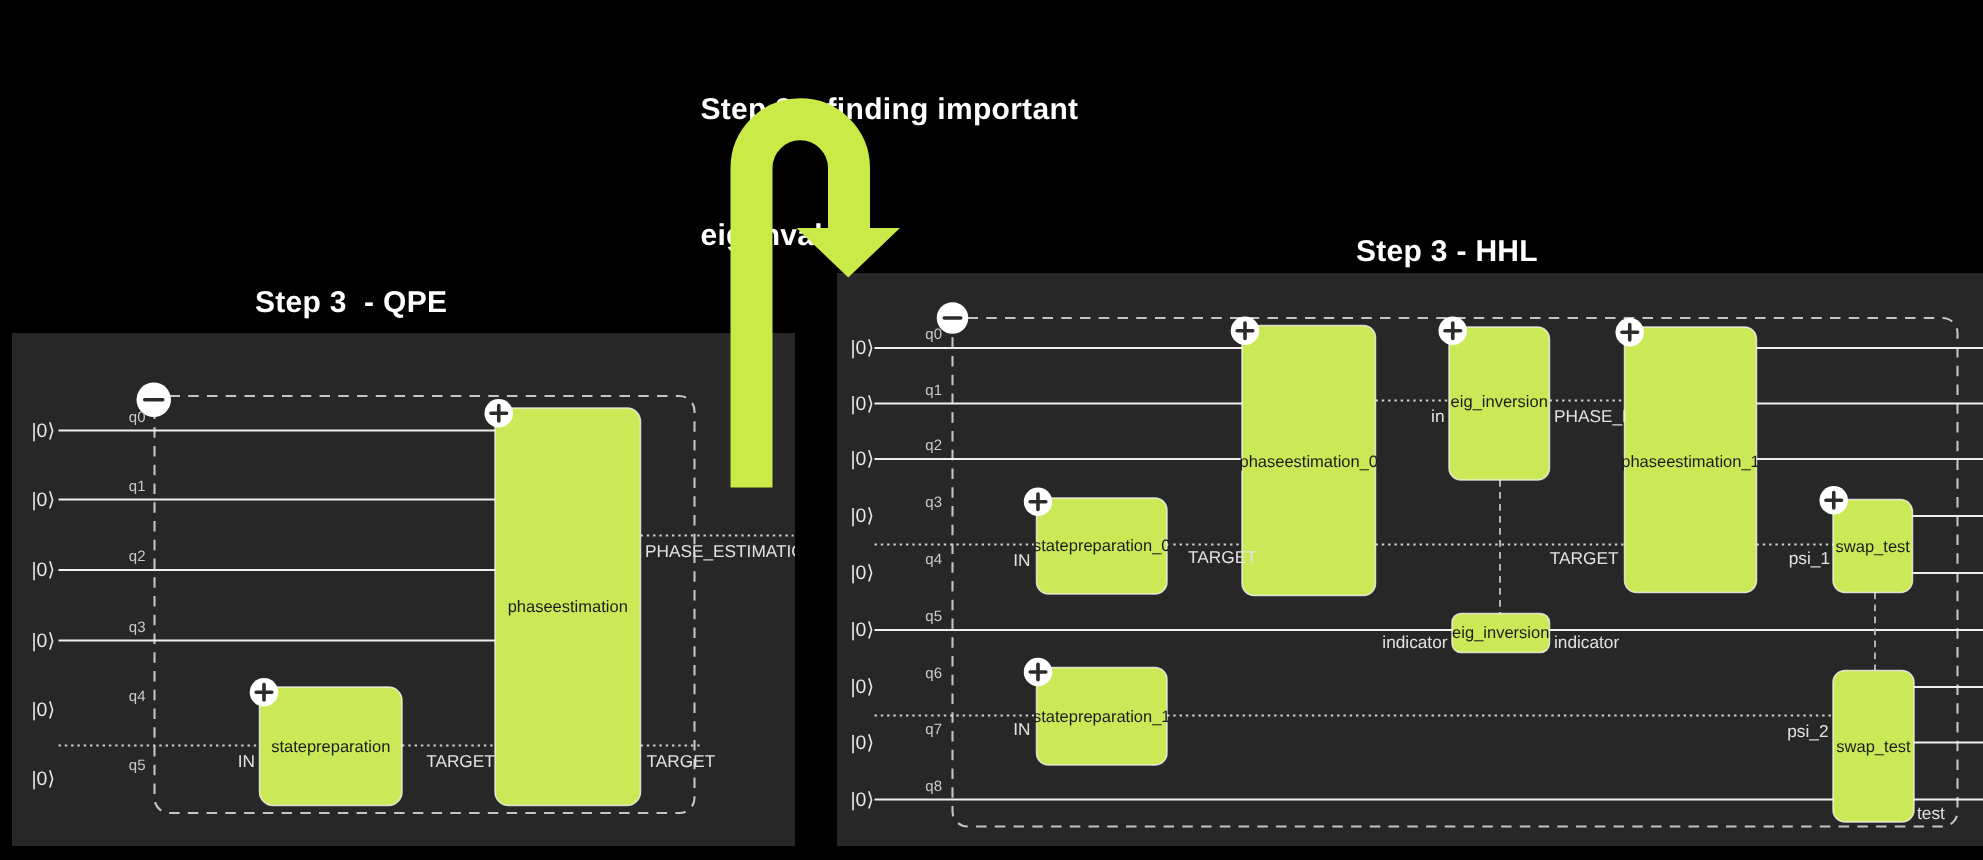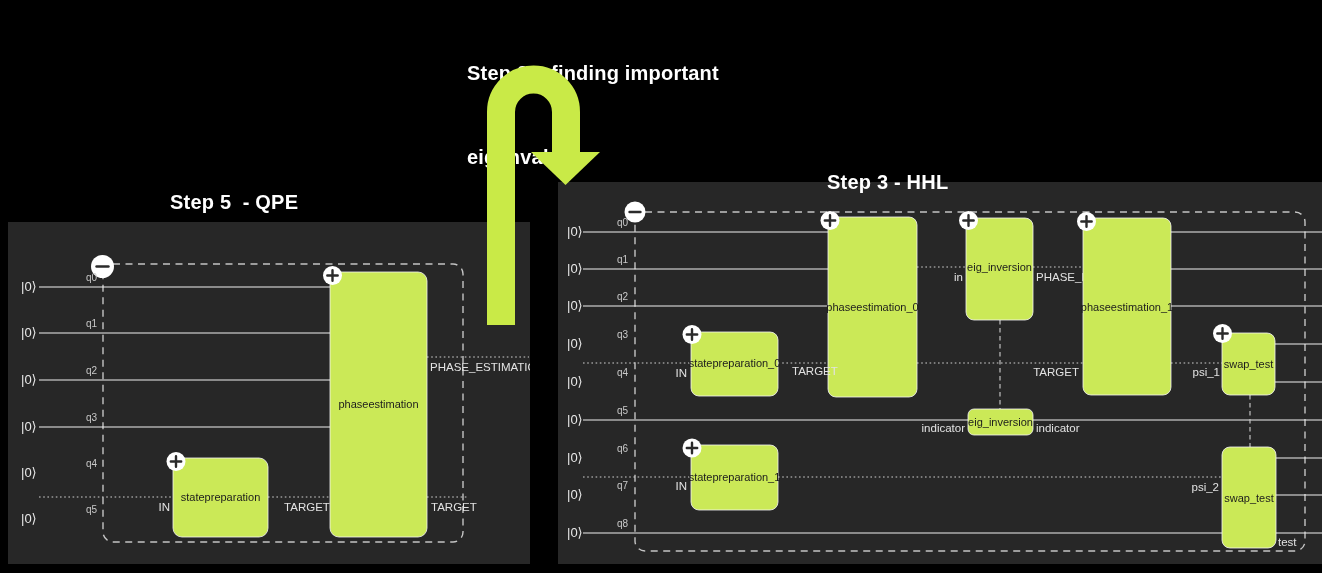--- a/index.html
+++ b/index.html
@@ -22,26 +22,26 @@
   .ket{fill:#e8e8e8;font-size:13px;}
   .qlab{fill:#c9c9c9;font-size:10px;}
   .plab{fill:#e2e2e2;font-size:11.5px;}
   .glab{fill:#1c1c1c;font-size:11px;}
 </style>
 </head>
 <body>
 
 <div class="stage">
 
-  <div class="h-title" style="left:170px;top:191px;">Step 5  - QPE</div>
+  <div class="h-title" style="left:170px;top:191px;">Step 3  - QPE</div>
   <div class="h-title step2" style="left:467px;top:3px;">
     <div>Step 2 – finding important</div>
     <div>eigenvalues</div>
   </div>
-  <div class="h-title" style="left:827px;top:157px;margin-top:14px;">Step 3 - HHL</div>
+  <div class="h-title" style="left:904px;top:157px;">Step 3 - HHL</div>
 
   <div class="panel" style="left:8px;top:222px;width:522px;height:342px;">
     <svg width="522" height="342" viewBox="8 222 522 342">
 
       <rect class="grp" x="103" y="264" width="360" height="278" rx="10"></rect>
 
       <line class="wire" x1="39" y1="287" x2="330" y2="287"></line>
       <line class="wire" x1="39" y1="333" x2="330" y2="333"></line>
       <line class="wire" x1="39" y1="380" x2="330" y2="380"></line>
       <line class="wire" x1="39" y1="427" x2="330" y2="427"></line>

